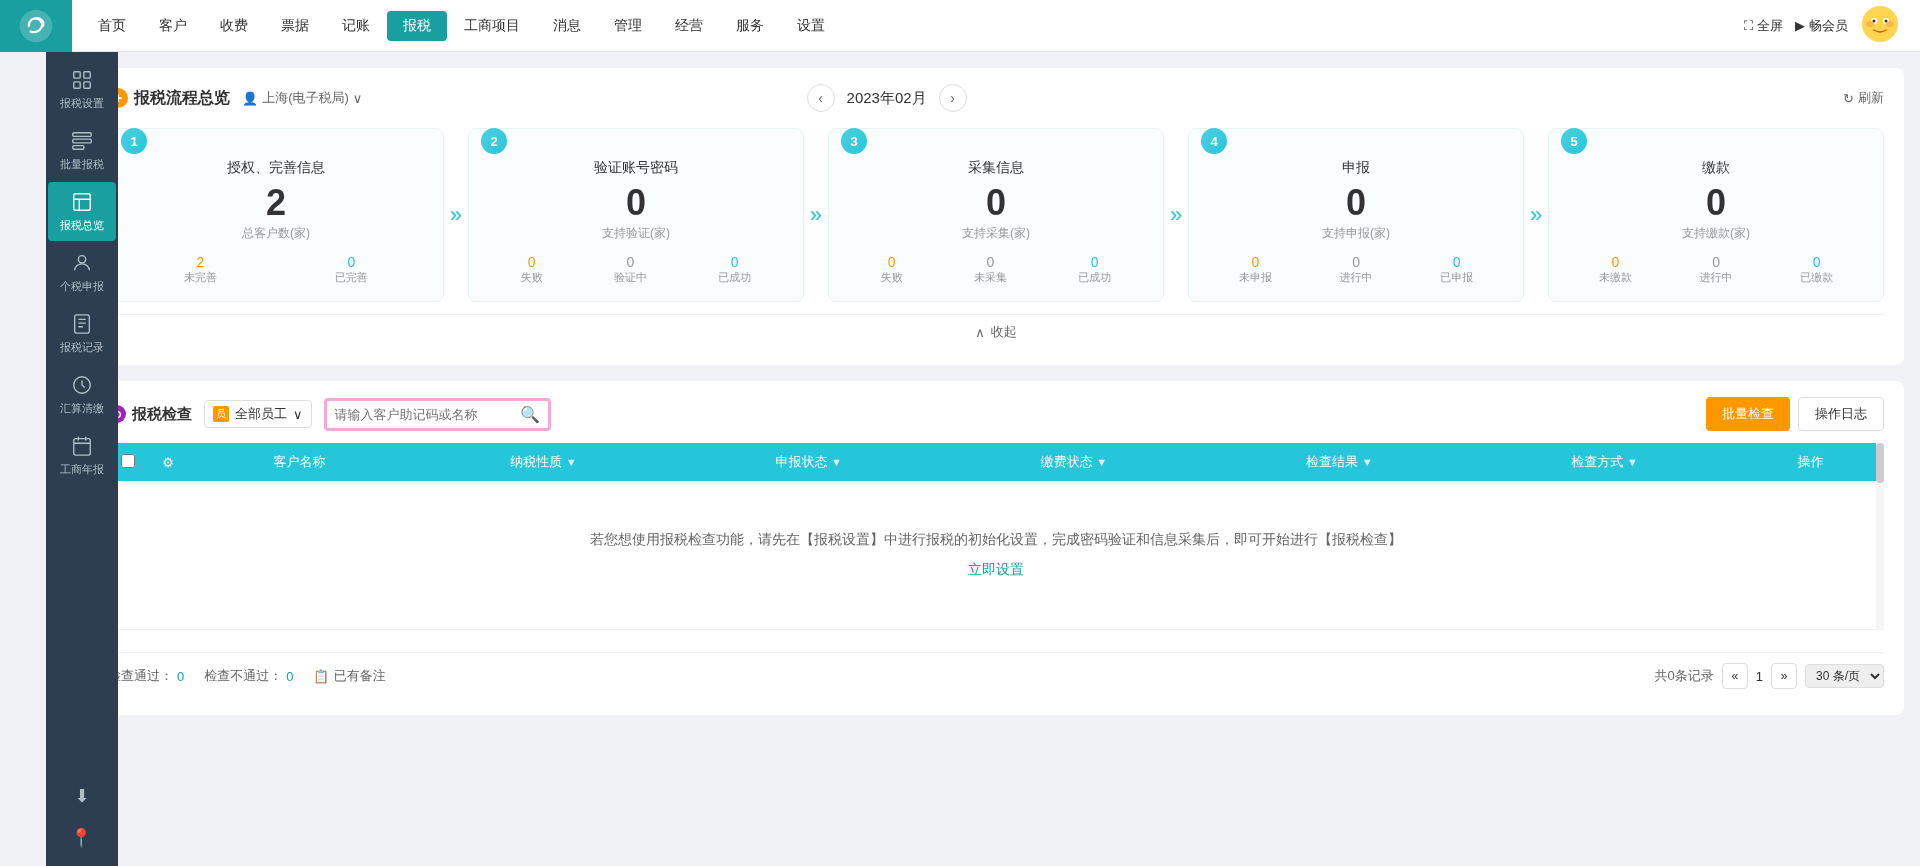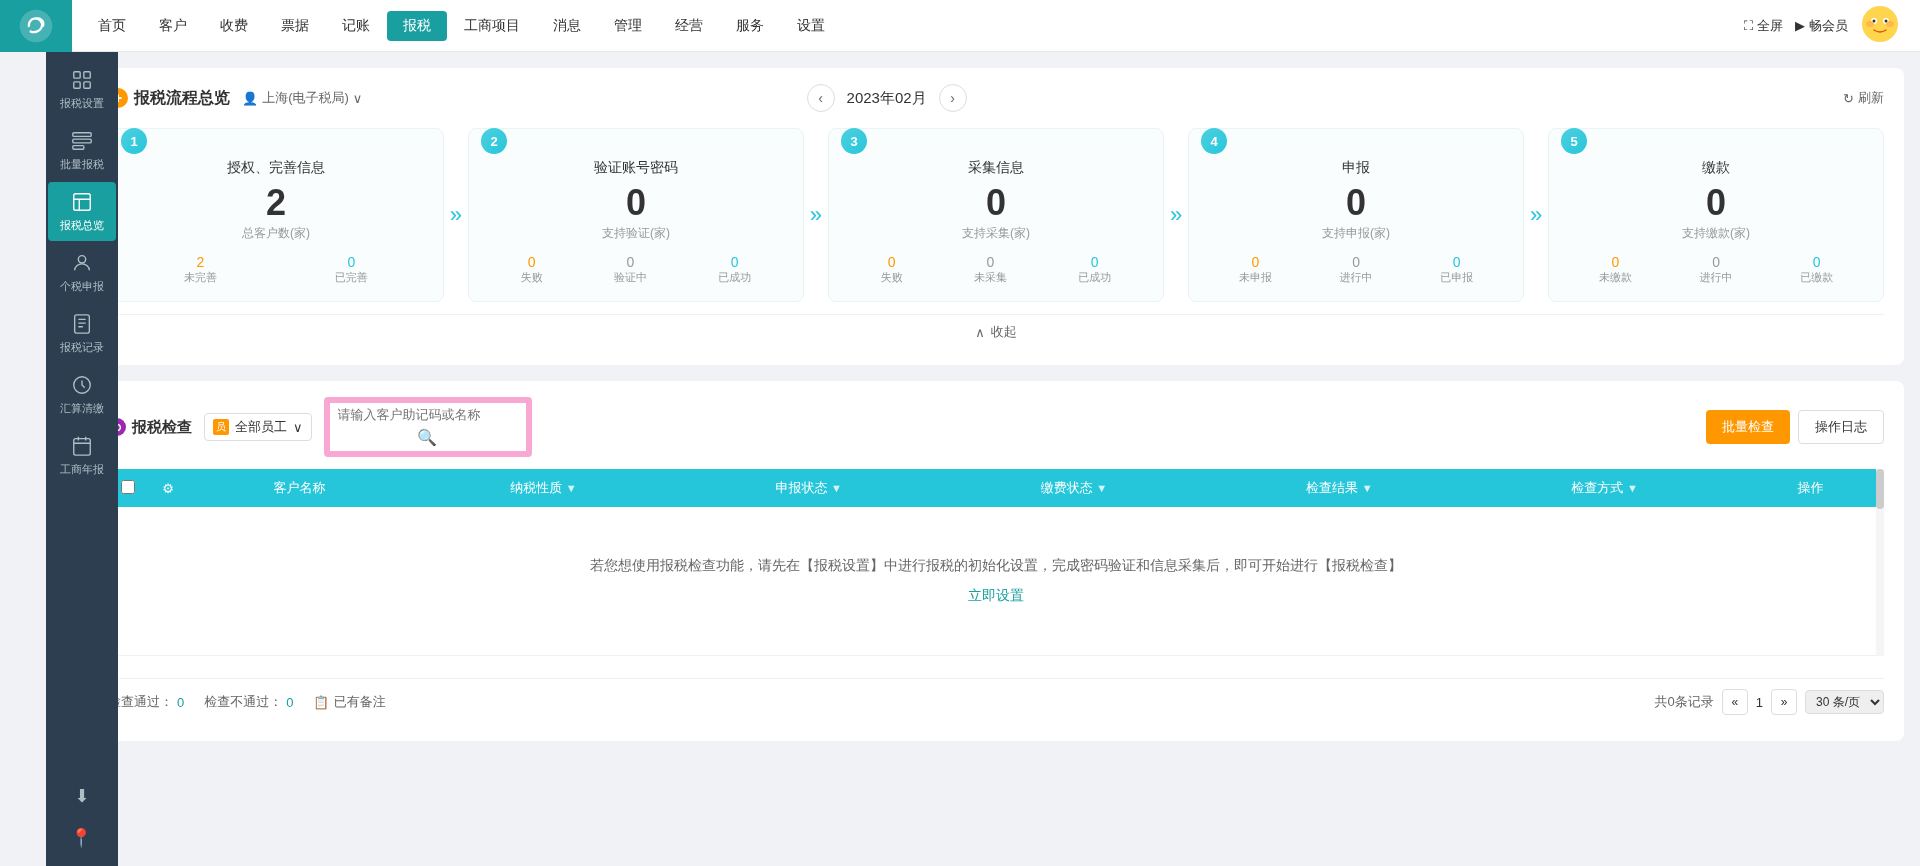--- a/index.html
+++ b/index.html
@@ -322,26 +322,25 @@
       border-radius: 2px;
       display: flex;
       align-items: center;
       justify-content: center;
       color: #fff;
       font-size: 10px;
     }
     .search-box {
       display: flex;
       align-items: center;
-      border: 6px solid #f9a8d4;
+      border: 3px solid #f9a8d4;
       border-radius: 4px;
       padding: 4px 8px;
       gap: 6px;
       min-width: 200px;
-      flex-direction: column;
     }
     .search-box input {
       border: none;
       outline: none;
       font-size: 13px;
       color: #333;
       width: 180px;
     }
     .search-icon { color: #999; cursor: pointer; }
     .header-actions {

